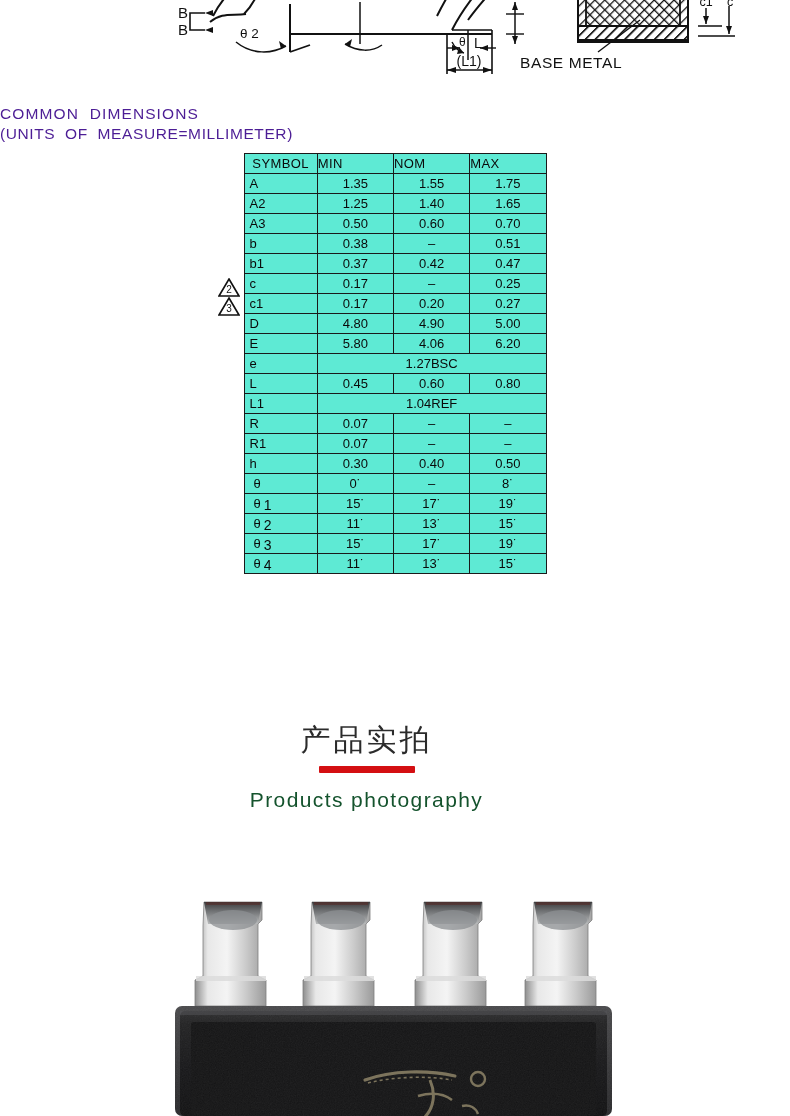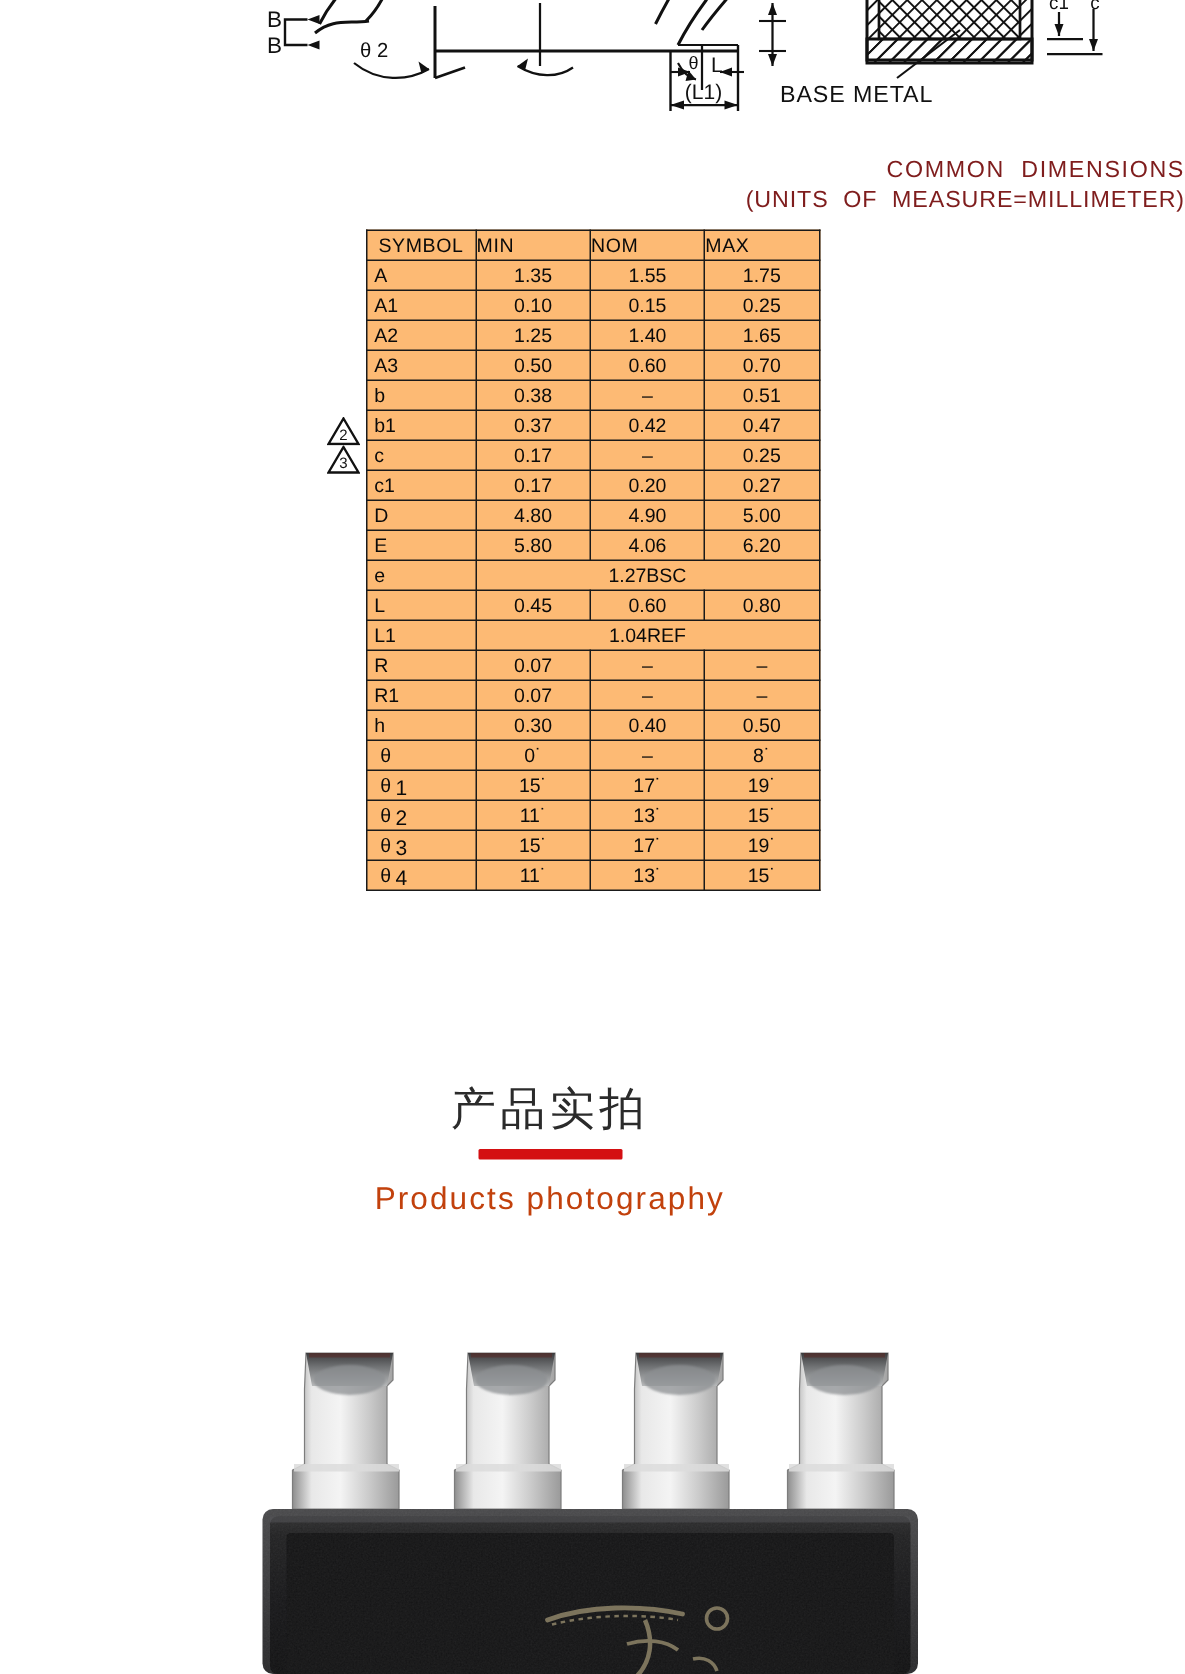--- a/index.html
+++ b/index.html
@@ -26,40 +26,40 @@
   #drawing-area svg { display: block; }
 
   
   #dim-block {
     position: absolute;
     left: 0;
     top: 104px;
     width: 790px;
   }
   .dim-title {
-    text-align: right;
+    text-align: left;
     font-size: 15.5px;
     letter-spacing: 1.1px;
     line-height: 20px;
     font-family: "Liberation Sans", sans-serif;
-    color: #7f1d1d;
+    color: #4c1d95;
     white-space: pre;
   }
   .dim-title.l2 { letter-spacing: 0.6px; }
 
   #table-wrap {
     position: relative;
     width: 303px;
     margin: 9px auto 0 auto;
   }
   table.dims {
     border-collapse: collapse;
     width: 303px;
     table-layout: fixed;
-    background: #fdba74;
+    background: #5eead4;
   }
   table.dims td, table.dims th {
     border: 1.4px solid #1a1a1a;
     font-size: 13px;
     height: 19px;
     line-height: 17px;
     padding: 0;
     font-weight: normal;
     font-family: "Liberation Sans", sans-serif;
     color: #0a0a0a;
@@ -117,21 +117,21 @@
   .red-rule {
     width: 96px;
     height: 7px;
     background: #d40f12;
     margin: 6px auto 0 auto;
     border-radius: 1px;
   }
   .en-sub {
     font-size: 21px;
     line-height: 30px;
-    color: #c2410c;
+    color: #14532d;
     letter-spacing: 1.4px;
     margin: 12px 0 0 0;
     font-weight: normal;
   }
 
   
   #product-photo {
     position: absolute;
     left: 0;
     top: 880px;
@@ -268,26 +268,20 @@
             <td class="sym-cell">SYMBOL</td>
             <td class="val-cell">MIN</td>
             <td class="val-cell">NOM</td>
             <td class="val-cell">MAX</td>
           </tr>
           <tr>
             <td class="sym-cell"><span class="theta-sym">A</span></td>
             <td class="val-cell">1.35</td>
             <td class="val-cell">1.55</td>
             <td class="val-cell">1.75</td>
-          </tr>
-          <tr>
-            <td class="sym-cell"><span class="theta-sym">A1</span></td>
-            <td class="val-cell">0.10</td>
-            <td class="val-cell">0.15</td>
-            <td class="val-cell">0.25</td>
           </tr>
           <tr>
             <td class="sym-cell"><span class="theta-sym">A2</span></td>
             <td class="val-cell">1.25</td>
             <td class="val-cell">1.40</td>
             <td class="val-cell">1.65</td>
           </tr>
           <tr>
             <td class="sym-cell"><span class="theta-sym">A3</span></td>
             <td class="val-cell">0.50</td>

